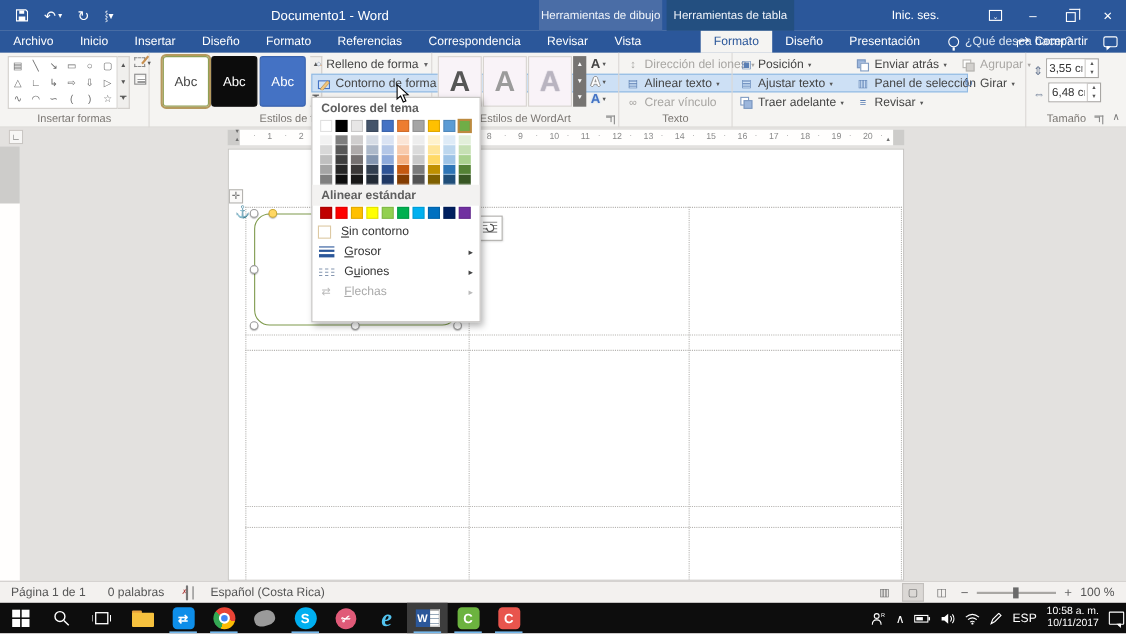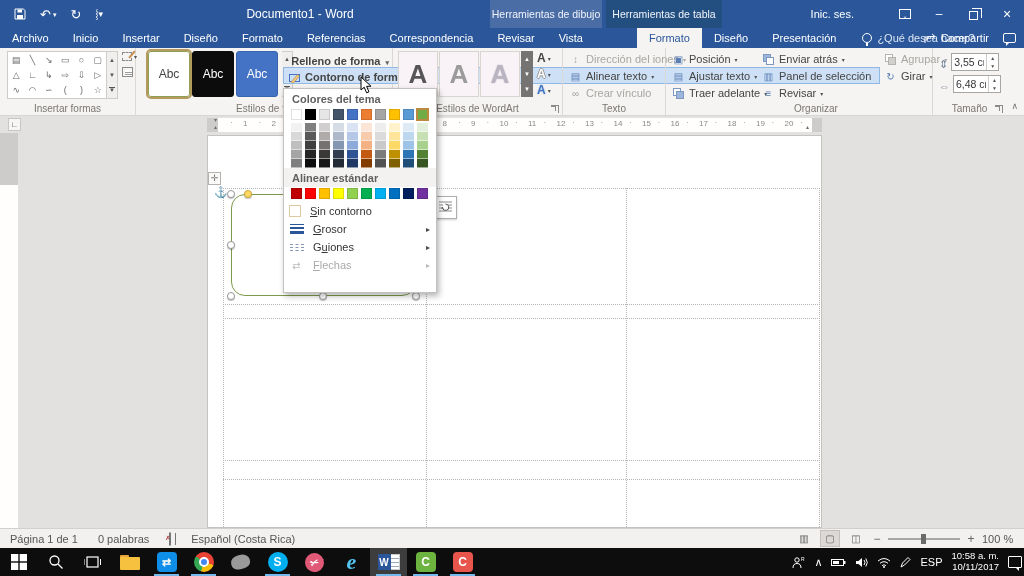--- a/index.html
+++ b/index.html
@@ -55,21 +55,21 @@
   .textbox-ic { width:11px; height:10px; border:1px solid #8a8a8a; background:linear-gradient(#fff 0 2px,#9a9a9a 2px 3px,#fff 3px 4px,#9a9a9a 4px 5px,#fff 5px 100%); background-size:7px 100%; background-position:2px 2px; background-repeat:no-repeat; }
   .tinycaret { font-size:6px; color:#555; }
 
   .abc-gal { position:absolute; left:12px; top:3px; display:flex; }
   .abc-item { width:42px; height:46px; margin-right:2px; border:1px solid #cfccc8; border-radius:3px; display:flex; align-items:center; justify-content:center; font-size:12px; background:#fff; cursor:default; }
   .abc-item.sel { outline:2px solid #b59a5e; outline-offset:0px; border-color:#8fa055; color:#444; }
   .abc-black { background:#0c0c0c; color:#fff; border-color:#0c0c0c; }
   .abc-blue { background:#4472c4; color:#fff; border-color:#3citi-none; border-color:#3a63ad; }
   .g2 .gal-scroll { left:146px; top:3px; height:46px; }
   .fillout { position:absolute; left:147px; top:2px; width:110px; }
-  .ribtn { display:flex; align-items:flex-end; gap:4px; height:17px; padding:0 4px; white-space:nowrap; cursor:default;font-weight:bold; }
+  .ribtn { display:flex; align-items:center; gap:4px; height:17px; padding:0 4px; white-space:nowrap; cursor:default; }
   .ribtn .lbl { font-size:11px; color:#444; }
   .ribtn.hl { background:#cde0f5; border:1px solid #8fb8e2; }
   .dd-caret { font-size:7px; color:#666; margin-left:1px; }
 
   .wa-gal { position:absolute; left:5px; top:3px; display:flex; }
   .wa-item { width:40px; height:46px; margin-right:1px; background:#f9f3f8; border:1px solid #d8d4d0; display:flex; align-items:center; justify-content:center; font-size:26px; font-weight:bold; cursor:default; }
   .wa1 { color:#565656; } .wa2 { color:#9b9b9b; } .wa3 { color:transparent; text-shadow:0 0 1px #b9b4c0, 0 0 1px #b9b4c0; }
   .wa-scroll { position:absolute; left:128px; top:3px; width:12px; height:46px; background:#767472; display:flex; flex-direction:column; }
   .wa-scroll span { flex:1; display:flex; align-items:center; justify-content:center; font-size:6px; color:#fff; }
   .wa-mini { position:absolute; left:144px; top:2px; display:flex; flex-direction:column; }
@@ -392,59 +392,58 @@
           <span class="ic">
               <span class="sq2">
                 <i class="back"></i>
                 <i class="front"></i>
               </span>
             </span>
           <span class="lbl">Traer adelante</span>
             <span class="tinycaret">▾</span>
         </div>
       </div>
-      <div class="vbtns" style="left:96px;">
+      <div class="vbtns" style="left:112px;">
         <div class="vbtn">
           <span class="ic">
               <span class="sq2 rev">
                 <i class="back"></i>
                 <i class="front"></i>
               </span>
             </span>
           <span class="lbl">Enviar atrás</span>
             <span class="tinycaret">▾</span>
         </div>
         <div class="vbtn">
           <span class="ic">▥</span>
           <span class="lbl">Panel de selección</span>
         </div>
         <div class="vbtn">
           <span class="ic">≡</span>
           <span class="lbl">Revisar</span>
             <span class="tinycaret">▾</span>
         </div>
       </div>
-      <div class="vbtns" style="left:218px;text-align:right;">
+      <div class="vbtns" style="left:208px;text-align:right;">
         <div class="vbtn dis">
           <span class="ic">
               <span class="sq2 gray">
                 <i class="back"></i>
                 <i class="front"></i>
               </span>
             </span>
           <span class="lbl">Agrupar</span>
             <span class="tinycaret" style="color:#a8a6a3;">▾</span>
         </div>
         <div class="vbtn">
           <span class="ic">↻</span>
           <span class="lbl">Girar</span>
             <span class="tinycaret">▾</span>
         </div>
       </div>
-      <div class="grplabel" style="text-align:left;padding-left:128px;">Organizar</div>
     </div>
 
     <div class="grp g6" style="border-right:none;">
       <div style="position:absolute;left:6px;top:5px;">
         <div class="size-row">
           <span class="size-ic">⇕</span>
           <span class="spinbox">
             <input readonly="" value="3,55 cm" style="">
             <span class="spins">
                 <span>▲</span>

